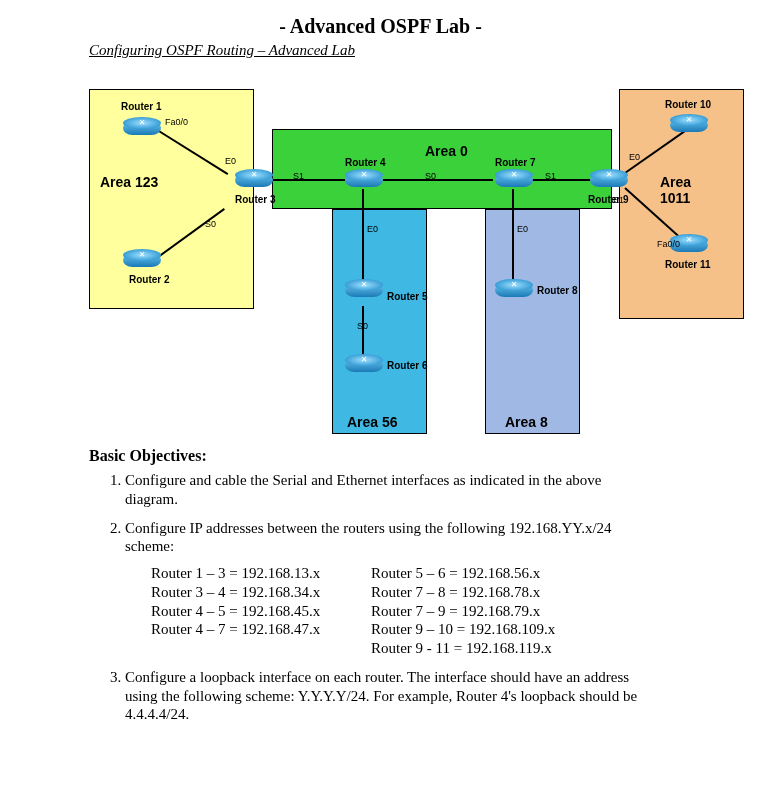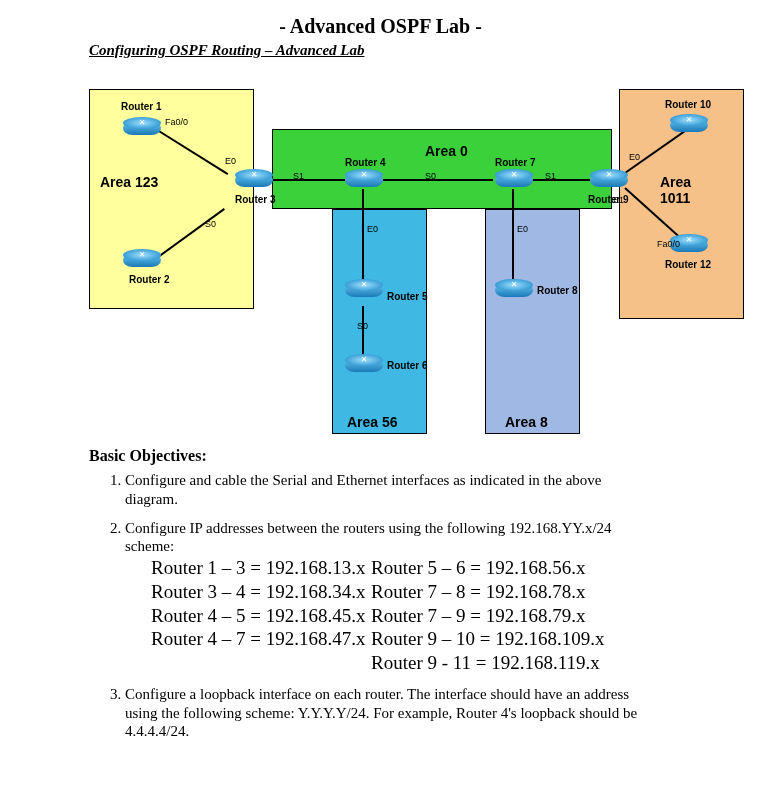--- a/index.html
+++ b/index.html
@@ -1,18 +1,18 @@
 <!DOCTYPE html>
 <html><head>
 <meta charset="utf-8">
 <style>
   body{margin:0;font-family:"Times New Roman",serif;color:#000;background:#fff}
   .page{width:761px;height:795px;position:relative;padding:15px 45px 0 45px;box-sizing:border-box}
   .main-title{text-align:center;font-weight:bold;font-size:20px;margin:0 0 4px 0}
-  .sub-title{font-weight:bold;font-style:italic;text-decoration:underline;font-size:15px;margin:0 0 10px 44px}
+  .sub-title{font-weight:normal;font-style:italic;text-decoration:underline;font-size:15px;margin:0 0 10px 44px}
   .diagram{position:relative;width:670px;height:360px;margin-left:0}
   .area-box{position:absolute;border:1px solid #000;box-sizing:border-box}
   .area-123{left:44px;top:20px;width:165px;height:220px;background:#ffff9e}
   .area-0{left:227px;top:60px;width:340px;height:80px;background:#3bd13b}
   .area-56{left:287px;top:140px;width:95px;height:225px;background:#3fb8e3}
   .area-8{left:440px;top:140px;width:95px;height:225px;background:#9fb8e4}
   .area-1011{left:574px;top:20px;width:125px;height:230px;background:#f6c189}
   .area-label{position:absolute;font-family:Arial,sans-serif;font-weight:bold;font-size:14px}
   .al-123{left:55px;top:105px}
   .al-0{left:380px;top:74px}
@@ -22,21 +22,21 @@
   .router{position:absolute;width:38px;height:22px}
   .router .cyl{position:absolute;width:38px;height:14px;top:4px;background:linear-gradient(#6ec8f0,#1a7ab8);border-radius:50%/100%}
   .router .top{position:absolute;width:38px;height:12px;top:0;background:radial-gradient(ellipse at center,#9ee0ff 0%,#2a94d0 80%);border-radius:50%}
   .router .x{position:absolute;left:0;top:0;width:38px;height:12px;color:#fff;font-size:8px;line-height:11px;text-align:center;font-family:Arial}
   .rlabel{position:absolute;font-family:Arial,sans-serif;font-size:10px;font-weight:bold}
   .iflabel{position:absolute;font-family:Arial,sans-serif;font-size:9px;font-weight:normal}
   .link{position:absolute;background:#000}
   .obj-head{font-weight:bold;font-size:16px;margin:18px 0 6px 44px}
   ol.obj{margin:0 60px 0 80px;padding:0;font-size:15px}
   ol.obj>li{margin-bottom:10px;line-height:1.25}
-  .ipcols{display:flex;margin:0 0 8px 26px;font-size:19px}
+  .ipcols{display:flex;margin:8px 0 8px 26px;font-size:15px}
   .ipcol{min-width:220px}
 </style>
 </head>
 <body>
 
 <div class="page">
  <h1 class="main-title">- Advanced OSPF Lab -</h1>
  <div class="sub-title">Configuring OSPF Routing – Advanced Lab</div>
 
  <div class="diagram">
@@ -122,21 +122,21 @@
    <div class="rlabel" style="left:76px;top:32px">Router 1</div>
    <div class="rlabel" style="left:84px;top:205px">Router 2</div>
    <div class="rlabel" style="left:190px;top:125px">Router 3</div>
    <div class="rlabel" style="left:300px;top:88px">Router 4</div>
    <div class="rlabel" style="left:342px;top:222px">Router 5</div>
    <div class="rlabel" style="left:342px;top:291px">Router 6</div>
    <div class="rlabel" style="left:450px;top:88px">Router 7</div>
    <div class="rlabel" style="left:492px;top:216px">Router 8</div>
    <div class="rlabel" style="left:543px;top:125px">Router 9</div>
    <div class="rlabel" style="left:620px;top:30px">Router 10</div>
-   <div class="rlabel" style="left:620px;top:190px">Router 12</div>
+   <div class="rlabel" style="left:620px;top:190px">Router 11</div>
 
    <div class="iflabel" style="left:120px;top:48px">Fa0/0</div>
    <div class="iflabel" style="left:180px;top:87px">E0</div>
    <div class="iflabel" style="left:160px;top:150px">S0</div>
    <div class="iflabel" style="left:248px;top:102px">S1</div>
    <div class="iflabel" style="left:380px;top:102px">S0</div>
    <div class="iflabel" style="left:500px;top:102px">S1</div>
    <div class="iflabel" style="left:322px;top:155px">E0</div>
    <div class="iflabel" style="left:472px;top:155px">E0</div>
    <div class="iflabel" style="left:312px;top:252px">S0</div>

